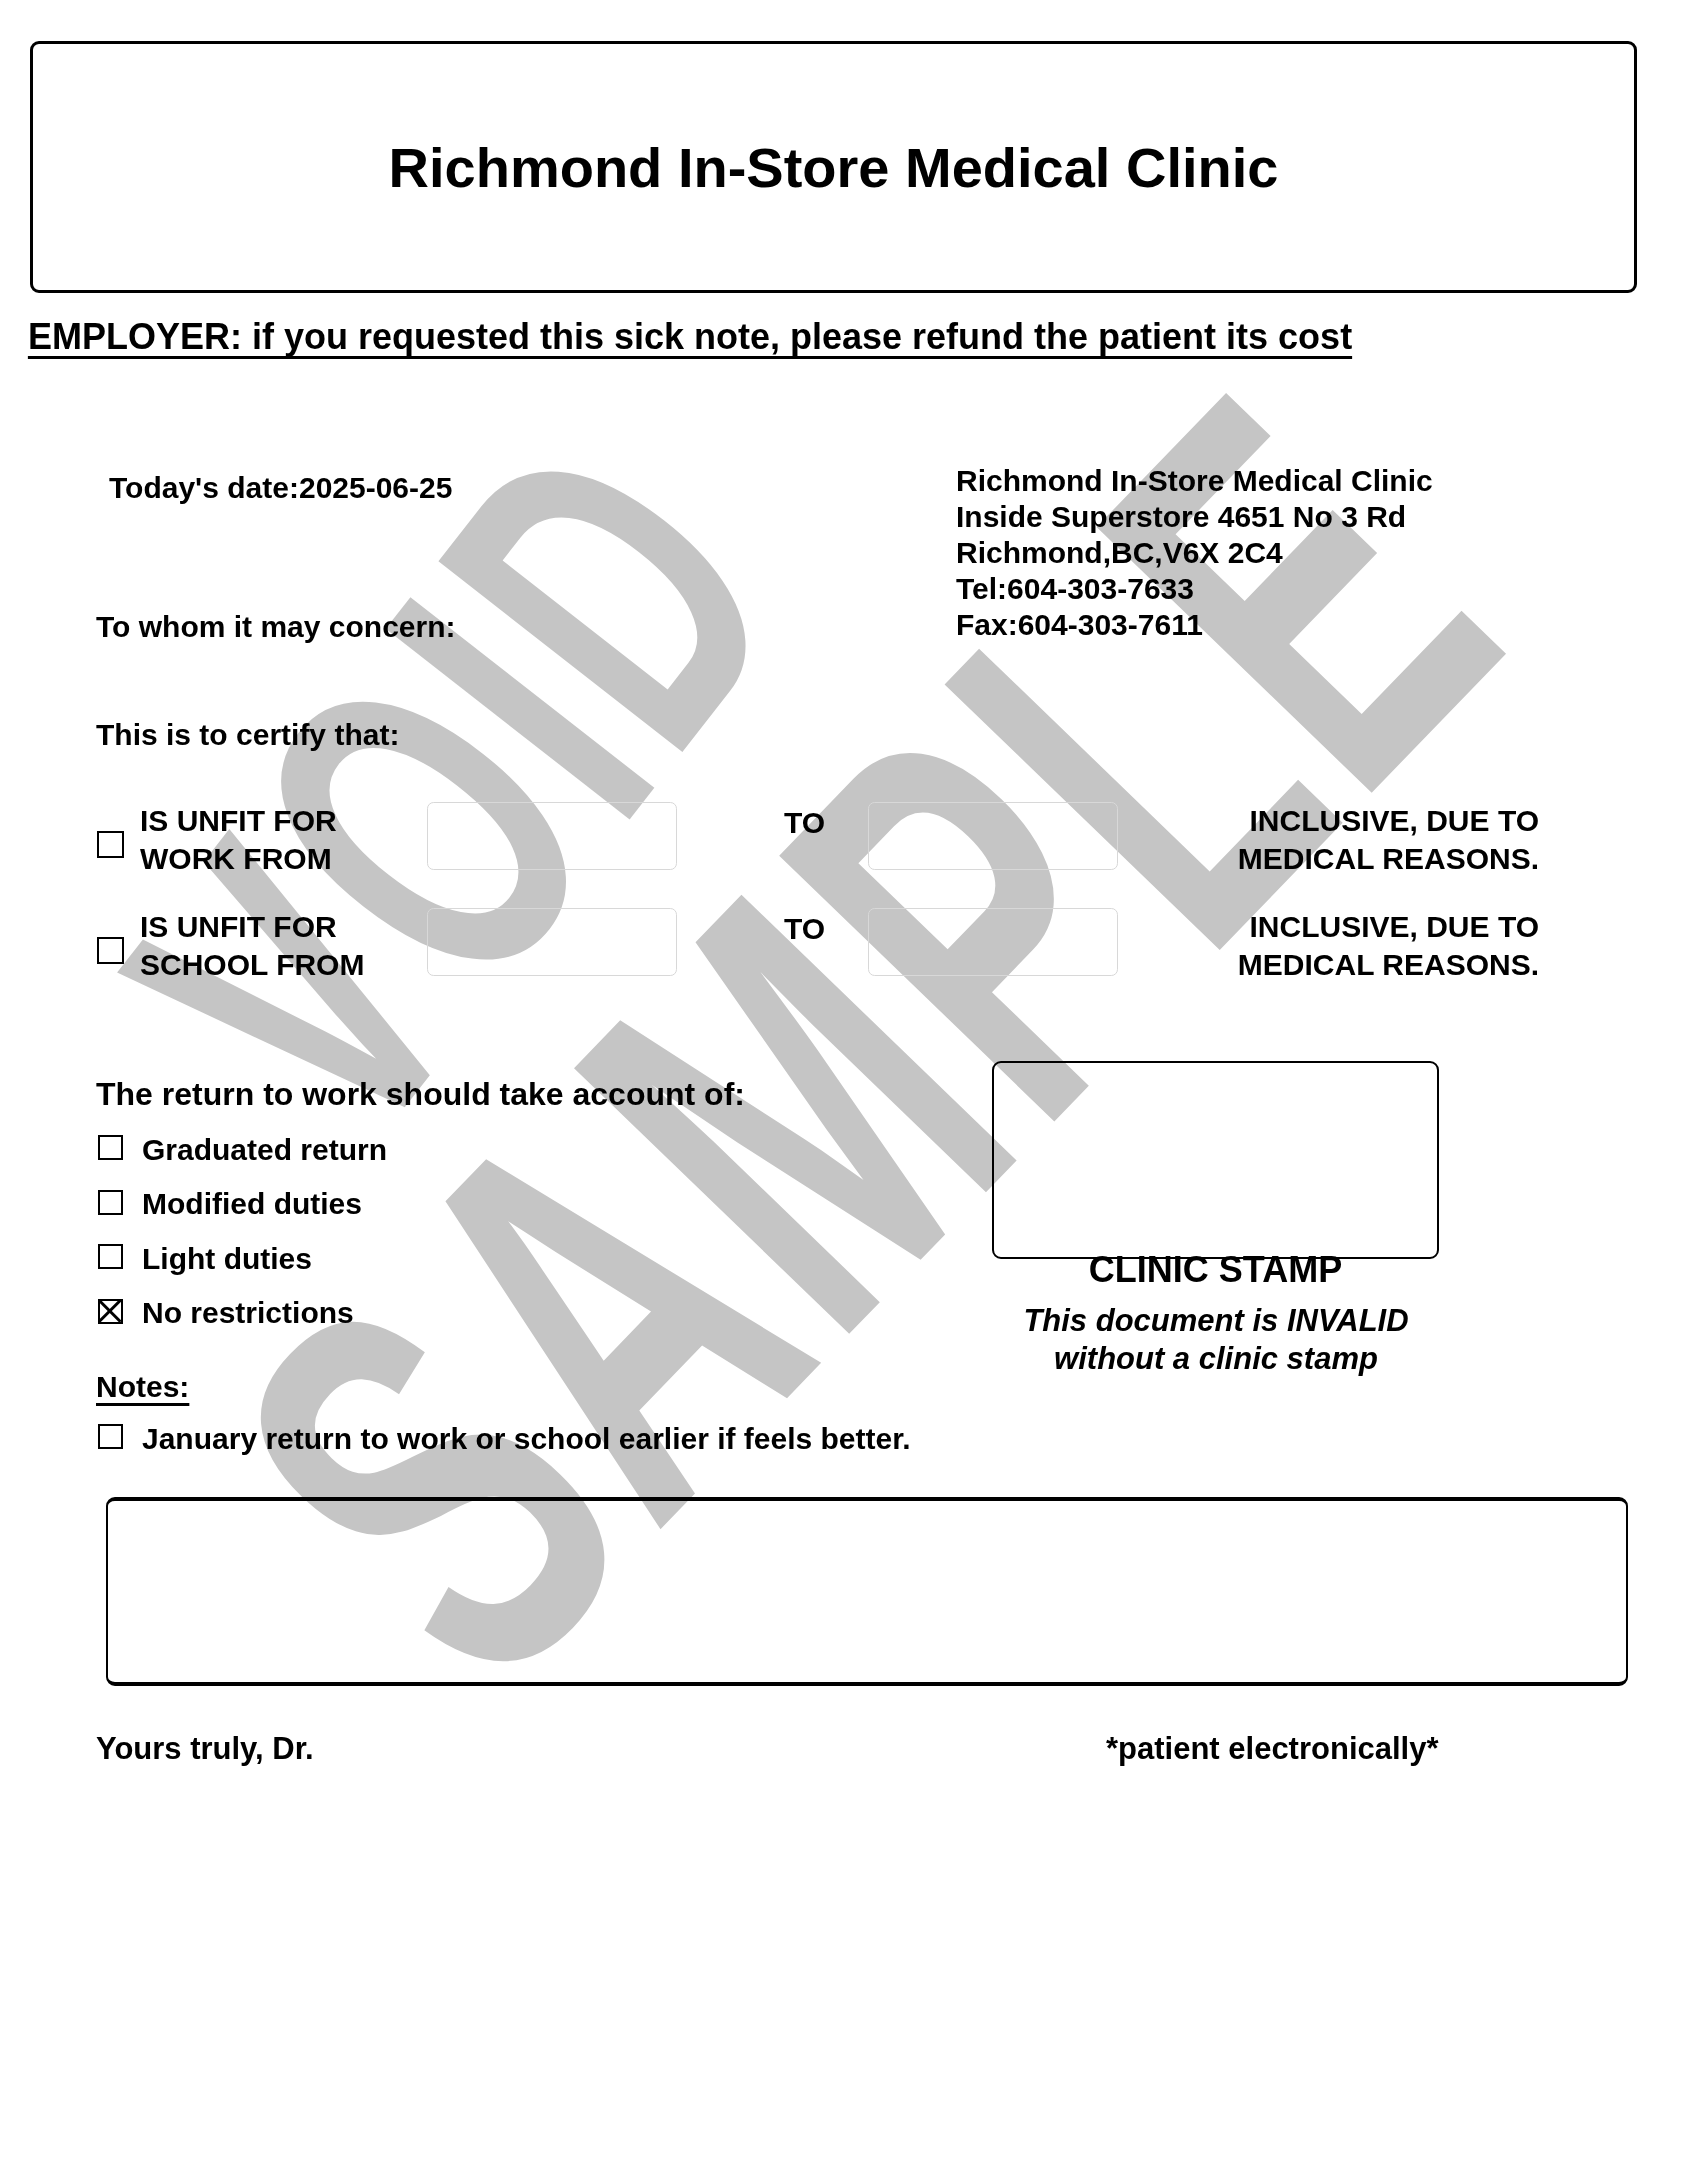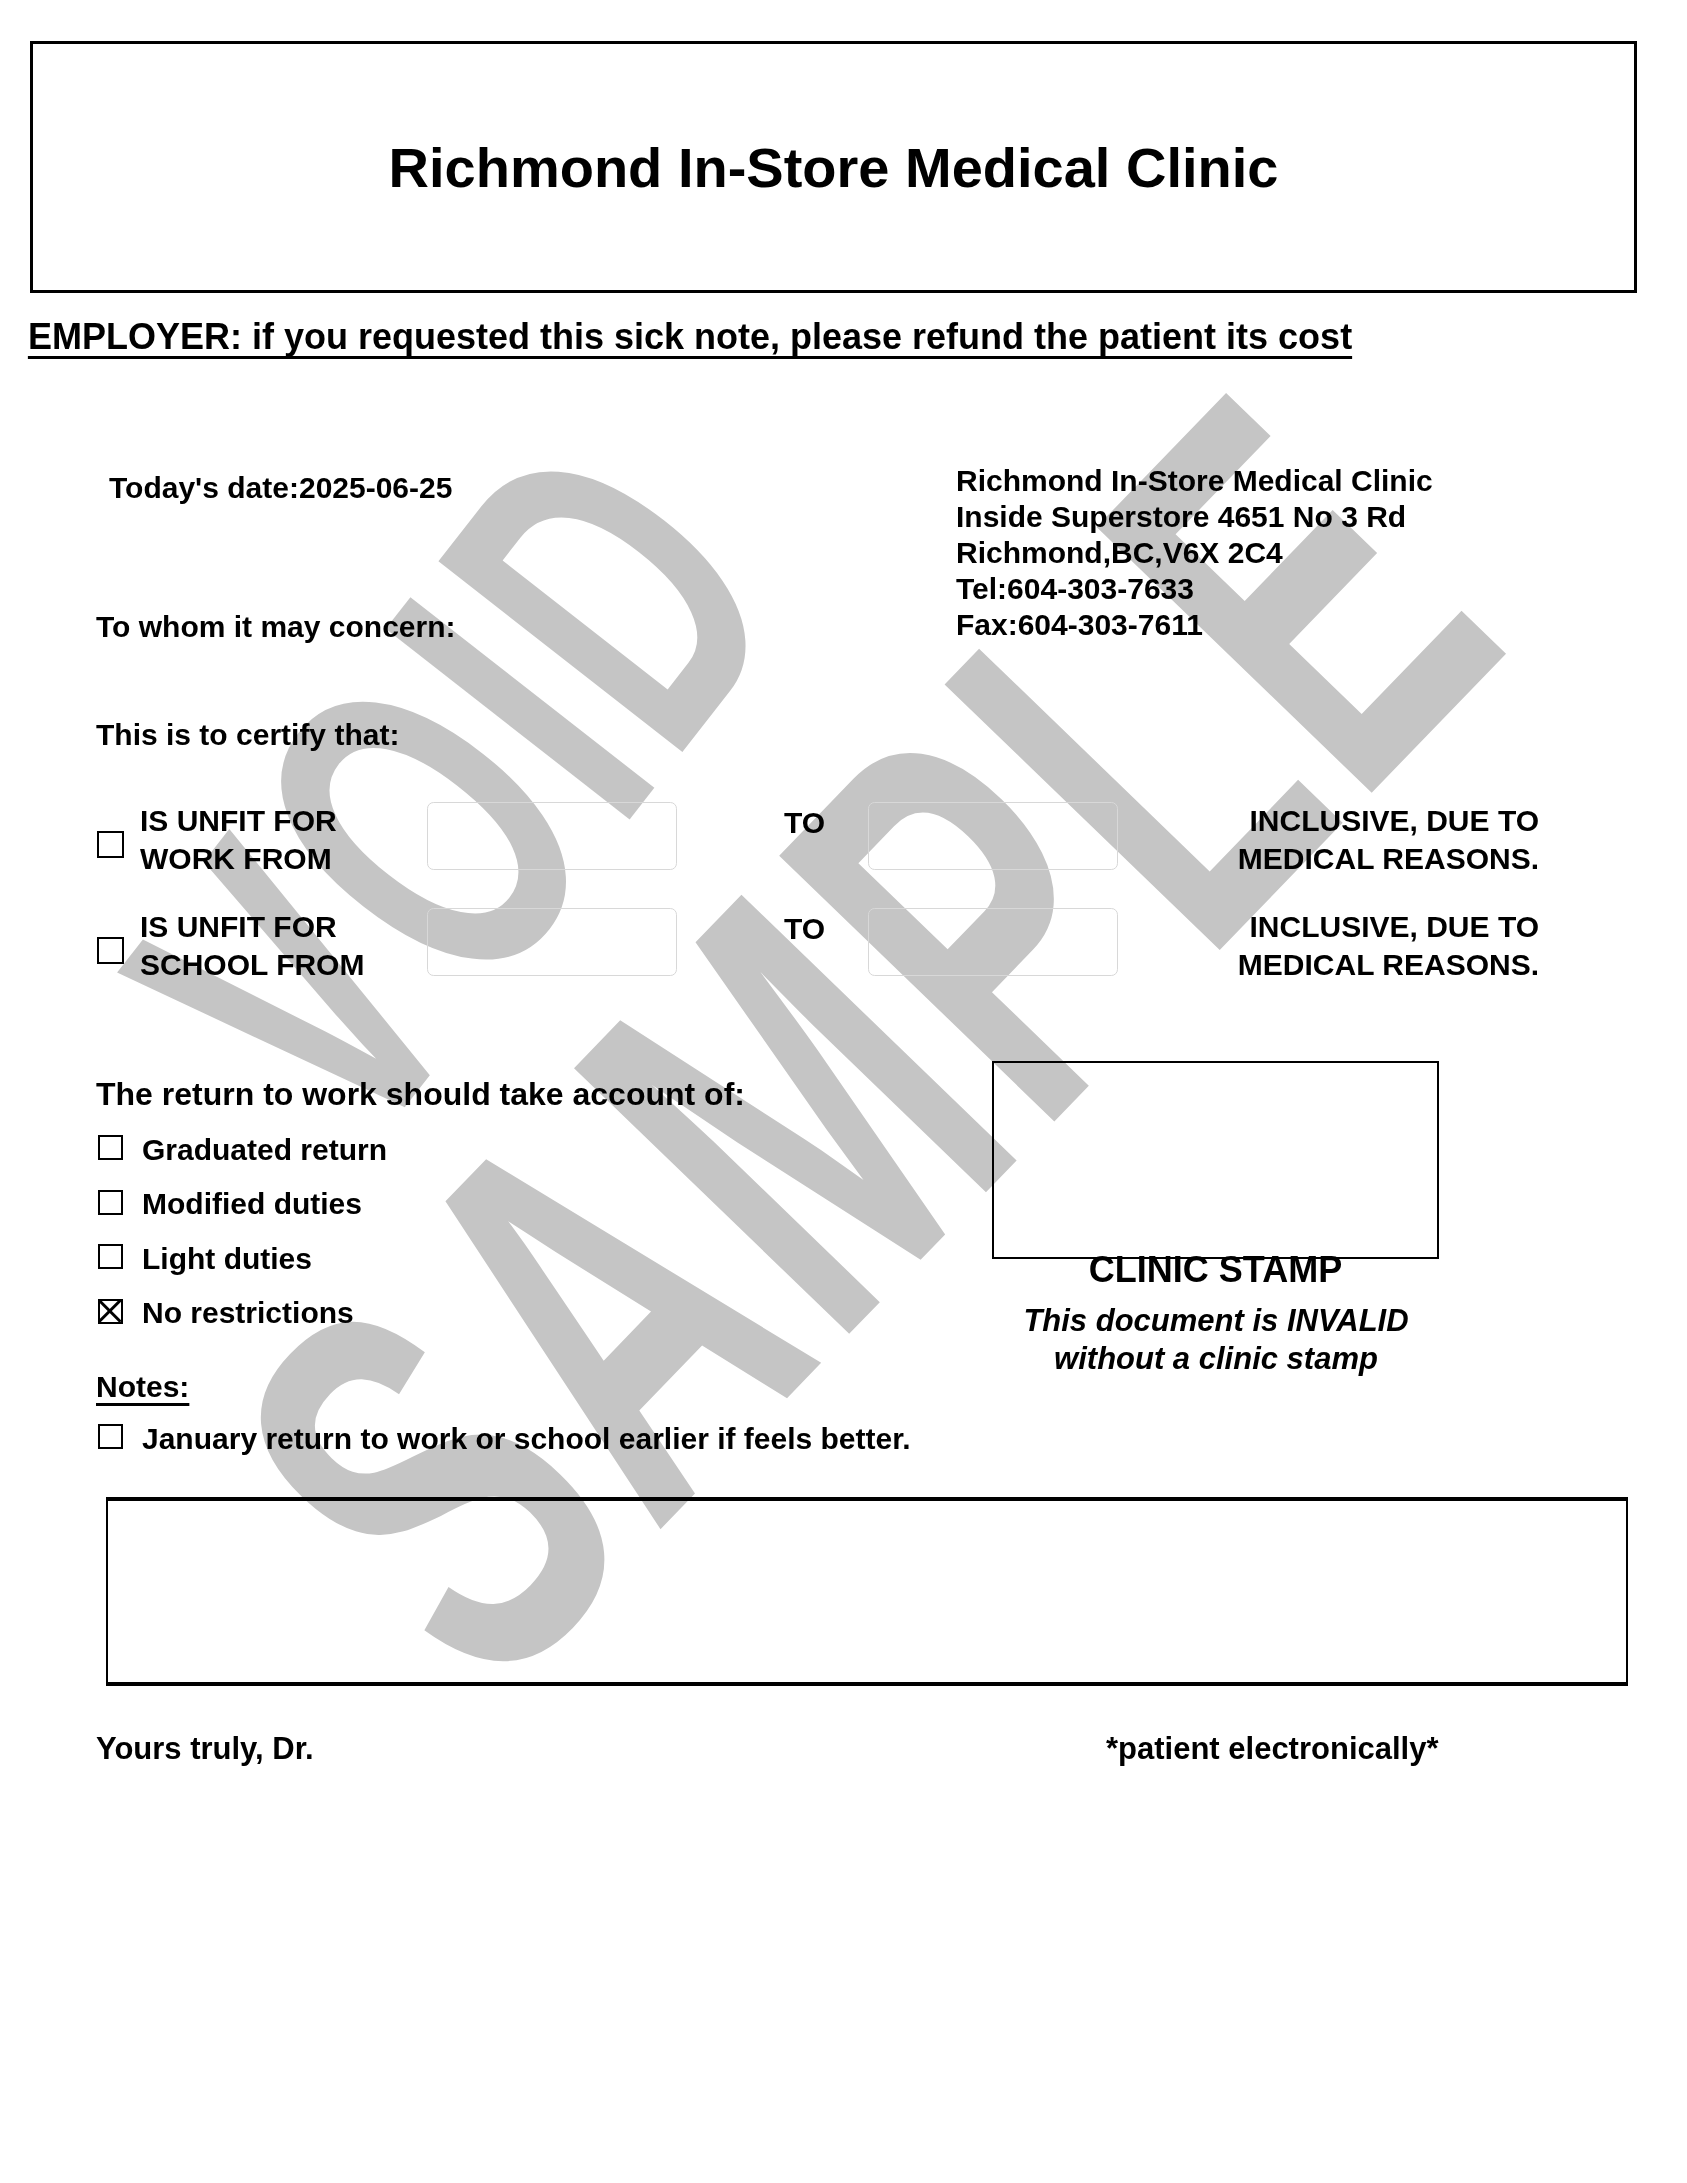--- a/index.html
+++ b/index.html
@@ -1,21 +1,21 @@
 <!DOCTYPE html>
 <html style="font-size:10.6px"><head>
 <meta charset="utf-8">
 <style>
   html,body { margin:0; padding:0; background:#ffffff; }
   .page {
     position:relative; width:1687px; height:2183px; background:#ffffff;
     font-family:"Liberation Sans","DejaVu Sans",sans-serif; font-weight:bold; color:#000;
     overflow:hidden;
   }
-  .abs { position:absolute; z-index:2; }
+  .abs { position:absolute; z-index:2;border-radius:9px; }
   
   .wm {
     position:absolute; z-index:1; font-weight:bold; white-space:nowrap;
     pointer-events:none; line-height:1;
   }
   .wm-void {
     left:457px; top:787px; font-size:450px; letter-spacing:13.2px;
     transform:translate(-50%,-50%) rotate(-52deg) scaleX(0.62);
   }
   .wm-sample {

